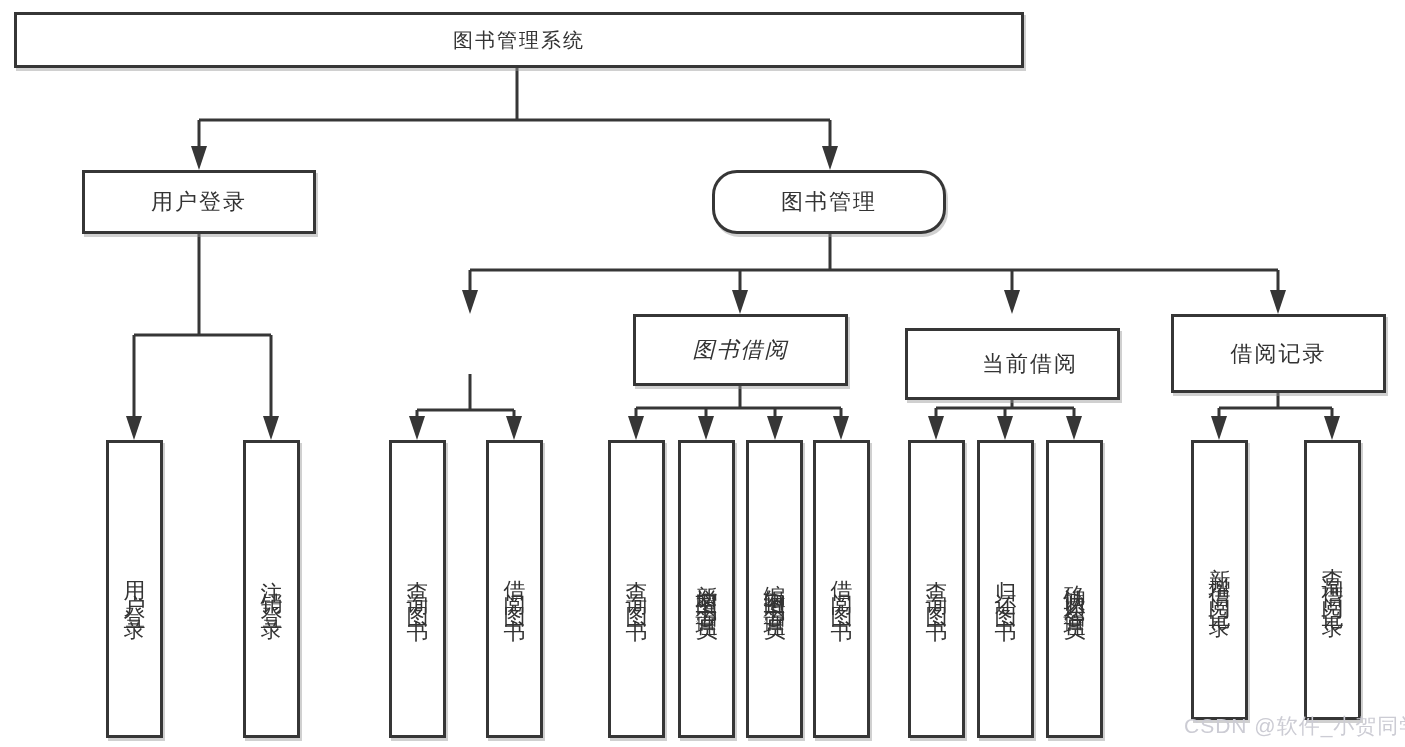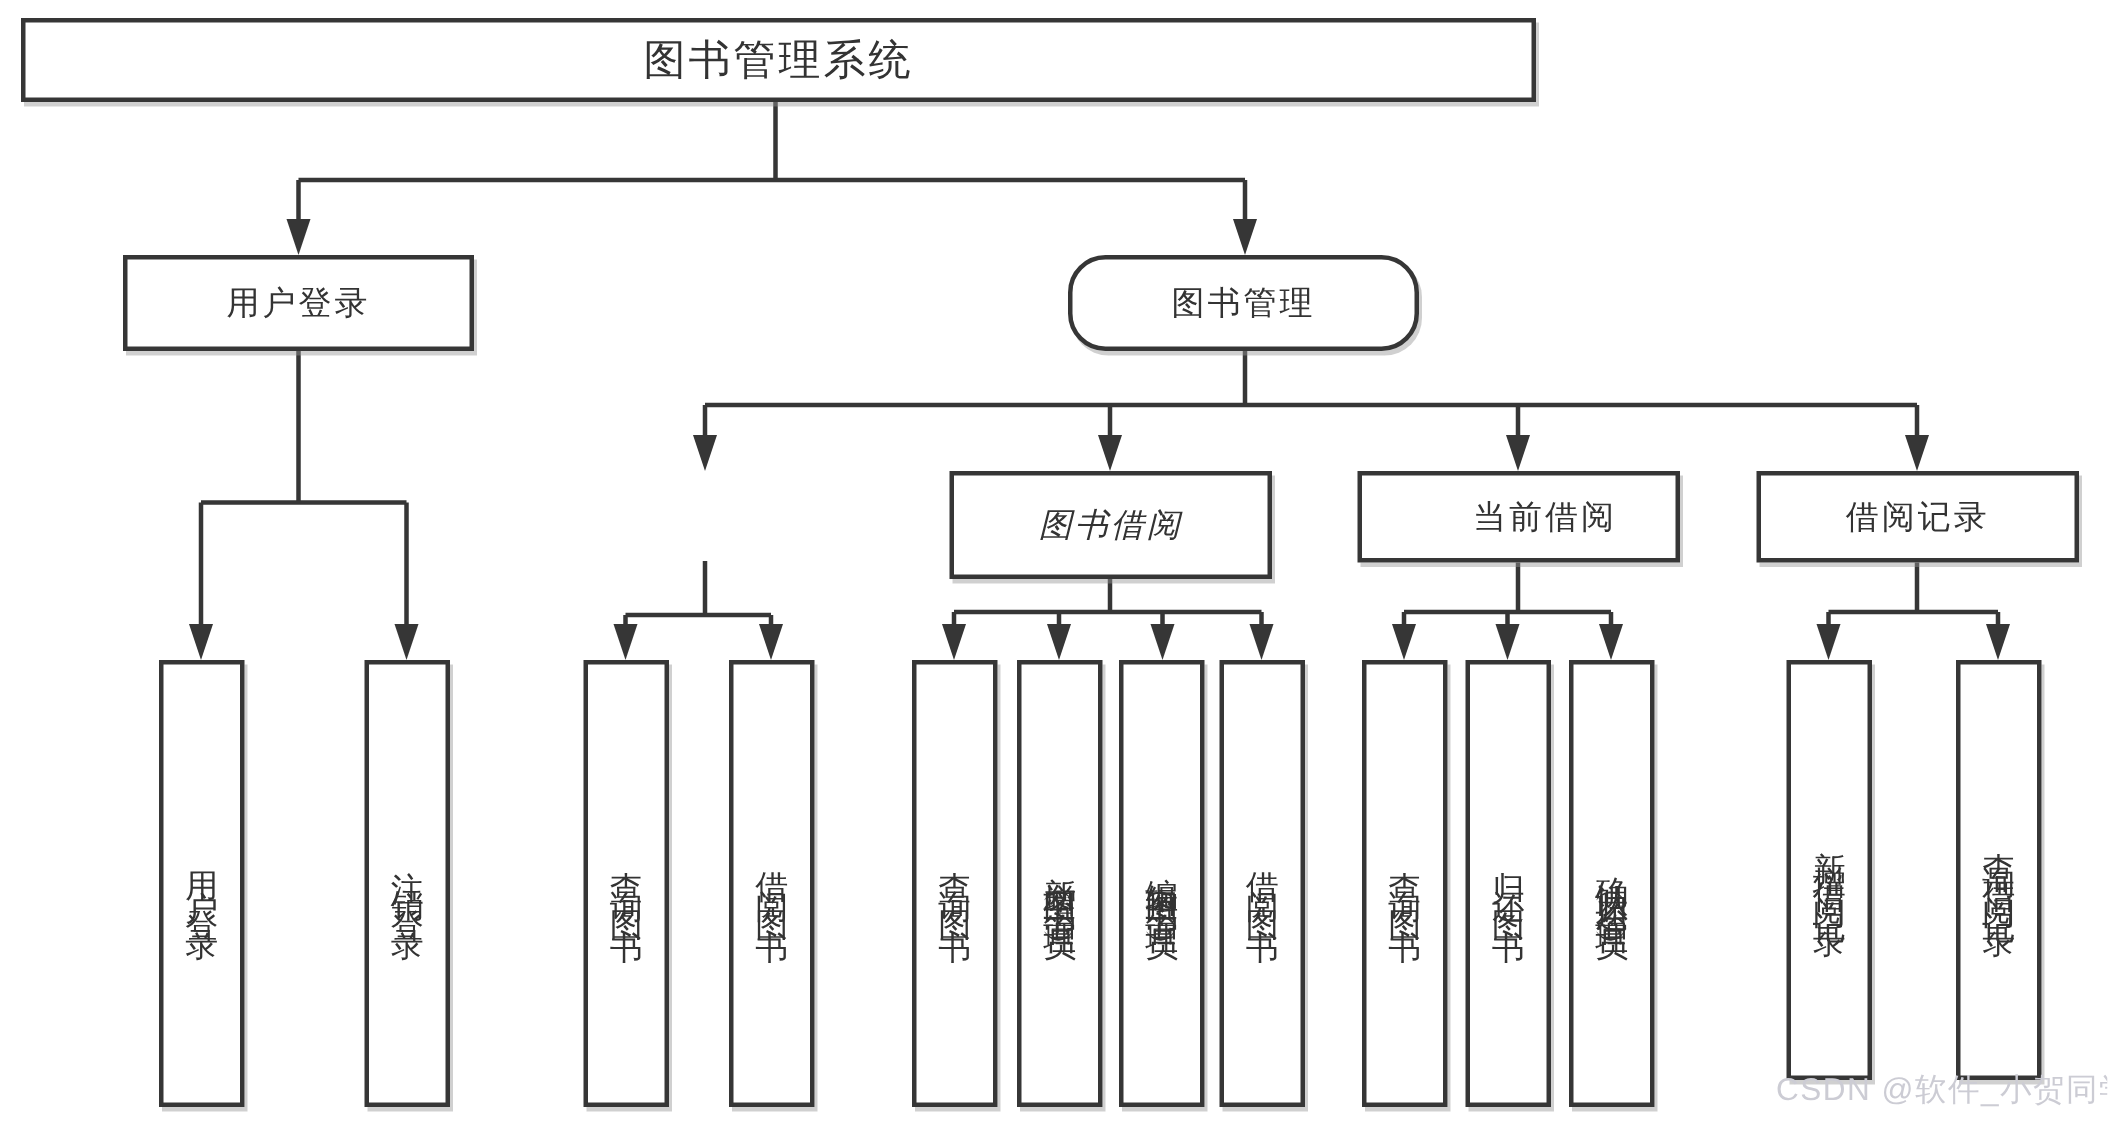--- a/index.html
+++ b/index.html
@@ -7,21 +7,21 @@
     position:relative;width:1405px;height:747px;background:#ffffff;overflow:hidden;
     font-family:"Liberation Sans","DejaVu Sans",sans-serif;color:#333333;
   }
   .wires{position:absolute;left:0;top:0;z-index:0;}
   .node{
     position:absolute;background:#ffffff;border:3px solid #363636;box-sizing:border-box;
     display:flex;align-items:center;justify-content:center;z-index:1;
     box-shadow:2px 3px 0 rgba(150,150,150,.45);
   }
   .h-node{font-size:22px;letter-spacing:2px;white-space:nowrap;}
-  .root{font-size:28px;}
+  .root{font-size:20px;}
   .v-node{
     writing-mode:vertical-rl;text-orientation:mixed;
     font-size:22px;line-height:1;white-space:nowrap;
   }
   .sp-l{letter-spacing:13px;}   
   .sp-m{letter-spacing:10px;}   
   .sp-s{letter-spacing:5px;}    
   .watermark{
     position:absolute;left:1184px;top:712px;z-index:2;
     font-size:21px;color:#ccccd4;letter-spacing:1px;white-space:nowrap;
@@ -71,22 +71,22 @@
       <polygon points="1324,416 1340,416 1332,440"></polygon>
     </g>
   </svg>
 
   <div class="node h-node root" style="left:14px;top:12px;width:1010px;height:56px;">图书管理系统</div>
 
   <div class="node h-node" style="left:82px;top:170px;width:234px;height:64px;">用户登录</div>
   <div class="node h-node" style="left:712px;top:170px;width:234px;height:64px;border-radius:25px;">图书管理</div>
 
   <div class="node h-node" style="left:633px;top:314px;width:215px;height:72px;font-style:italic;">图书借阅</div>
-  <div class="node h-node" style="left:905px;top:314px;width:215px;height:61px;padding-left:35px;">当前借阅</div>
-  <div class="node h-node" style="left:1171px;top:314px;width:215px;height:61px;">借阅记录</div>
+  <div class="node h-node" style="left:905px;top:328px;width:215px;height:72px;padding-left:35px;">当前借阅</div>
+  <div class="node h-node" style="left:1171px;top:314px;width:215px;height:79px;">借阅记录</div>
 
   <div class="node v-node sp-l" style="left:106px;top:440px;width:57px;height:298px;">用户登录</div>
   <div class="node v-node sp-l" style="left:243px;top:440px;width:57px;height:298px;">注销登录</div>
 
   <div class="node v-node sp-l" style="left:389px;top:440px;width:57px;height:298px;">查询图书</div>
   <div class="node v-node sp-l" style="left:486px;top:440px;width:57px;height:298px;">借阅图书</div>
 
   <div class="node v-node sp-l" style="left:608px;top:440px;width:57px;height:298px;">查询图书</div>
   <div class="node v-node sp-s" style="left:678px;top:440px;width:57px;height:298px;">新增图书（管理员）</div>
   <div class="node v-node sp-s" style="left:746px;top:440px;width:57px;height:298px;">编辑图书（管理员）</div>

